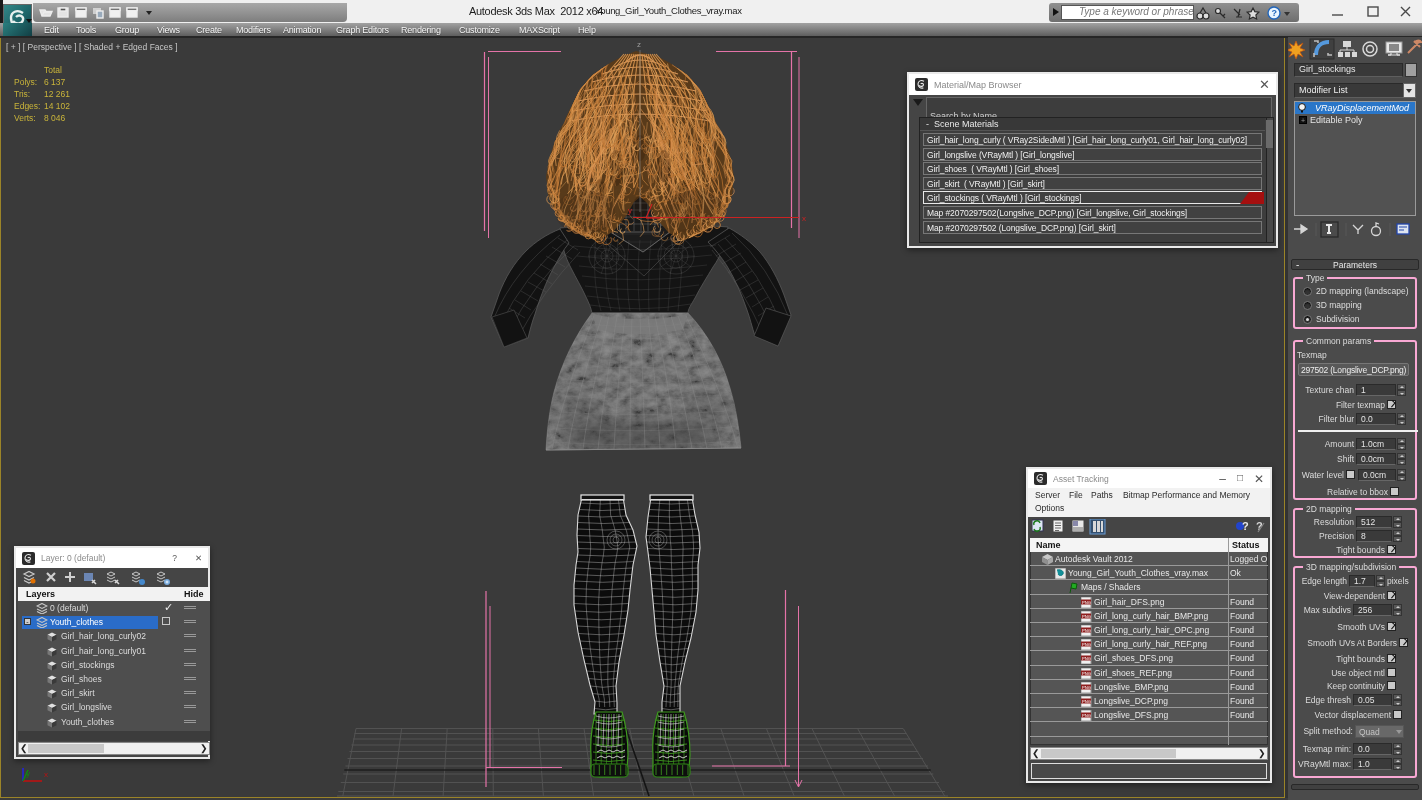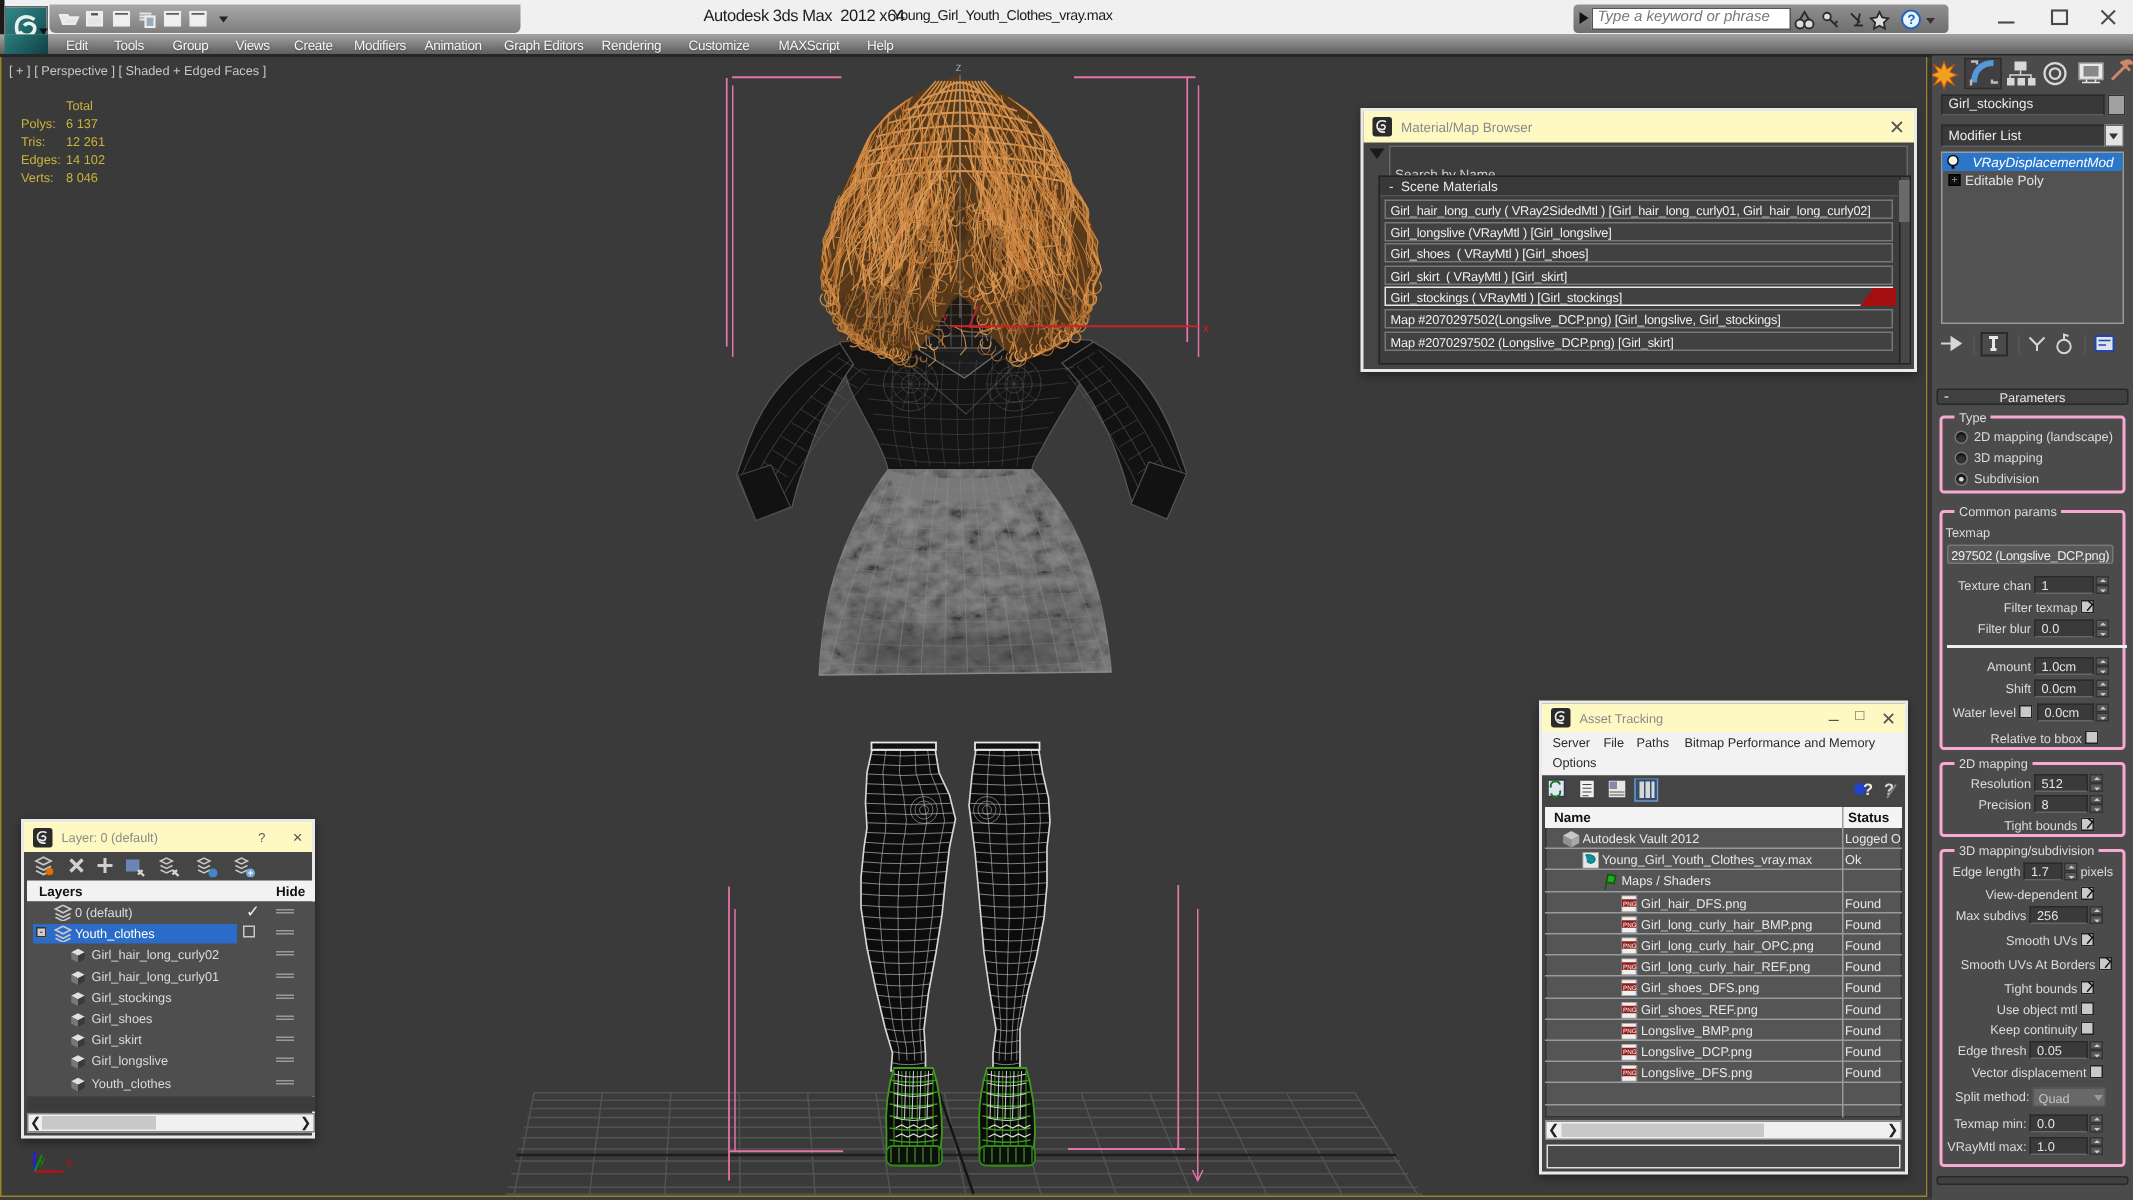--- a/index.html
+++ b/index.html
@@ -1,18 +1,18 @@
 <!DOCTYPE html>
 <html><head><meta charset="utf-8">
 <style>
 *{margin:0;padding:0;box-sizing:border-box}
 body{font-family:"Liberation Sans",sans-serif;width:1422px;height:800px;overflow:hidden;position:relative;background:#4b4b4b}
 .abs{position:absolute}
 .win{position:absolute;border:2px solid #e9e9e9;background:#454545;box-shadow:0 2px 6px rgba(0,0,0,.45)}
-.wtitle{background:#fef9c3;color:#8a8a8a;font-size:9px;display:flex;align-items:center;padding:0 6px;gap:6px}
+.wtitle{background:#ffffff;color:#8a8a8a;font-size:9px;display:flex;align-items:center;padding:0 6px;gap:6px}
 .wx{margin-left:auto;color:#555;font-size:13px}
 .mmlogo{width:13px;height:13px;background:#2b2b2b;border-radius:2px;color:#eee;font-size:10px;line-height:13px;text-align:center;flex:none}
 .field{background:#393939;border:1px solid #2a2a2a;border-bottom-color:#5e5e5e;color:#e6e6e6}
 .spin{position:absolute;width:9px;height:12px;display:flex;flex-direction:column}
 .spin b{flex:1;background:#585858;border:1px solid #333;position:relative}
 .spin b:after{content:"";position:absolute;left:1.5px;top:1.5px;border:2.5px solid transparent}
 .spin b.u:after{border-bottom-color:#ccc;top:-1px}
 .spin b.d:after{border-top-color:#ccc;top:2px}
 .cb{position:absolute;width:9px;height:9px;background:#c9c9c9;border:1px solid #222}
 .cb.on:after{content:"";position:absolute;left:1px;top:1px;width:5px;height:2.5px;border-left:1.5px solid #111;border-bottom:1.5px solid #111;transform:rotate(-50deg) scaleX(-1);}
@@ -1111,21 +1111,21 @@
 </svg>
 
 <div class="abs" style="left:3px;top:4px;width:29px;height:32px;background:linear-gradient(135deg,#338787 0%,#1d6468 55%,#113e44 100%);border:1px solid #666"></div>
 <svg class="abs" style="left:3px;top:4px" width="29" height="32" viewBox="0 0 29 32">
 <path d="M20,9 C14,5 8,8 8,14 C8,20 12,24 19,23 M10,17 c3,4 9,3 10,-1 c1,-4 -4,-6 -7,-3" stroke="#e8f0ee" stroke-width="2.4" fill="none"></path>
 <path d="M23,15 l3,4 3,-4 Z" fill="#111"></path>
 </svg>
 
 <div class="abs" style="left:1049px;top:3px;width:250px;height:19px;background:linear-gradient(#909090,#6e6e6e);border-radius:3px"></div>
 <div class="abs" style="left:1053px;top:8px;width:0;height:0;border:4px solid transparent;border-left:6px solid #111"></div>
-<div class="abs" style="left:1061px;top:5px;width:133px;height:15px;background:#fff;border:1px solid #555;color:#777;font-style:italic;font-size:10px;padding:0px 3px;white-space:nowrap;overflow:hidden">Type a keyword or phrase</div>
+<div class="abs" style="left:1061px;top:5px;width:133px;height:15px;background:#fff;border:1px solid #555;color:#777;font-style:italic;font-size:10px;padding:0px 17px;white-space:nowrap;overflow:hidden">Type a keyword or phrase</div>
 <svg class="abs" style="left:1196px;top:5px" width="100" height="16" viewBox="0 0 100 16">
 <g stroke="#2a2a2a" stroke-width="1.2" fill="none">
 <circle cx="4" cy="11" r="3" fill="#ddd"></circle>
       <circle cx="10" cy="11" r="3" fill="#ddd"></circle>
       <path d="M4,8 L7,3 L10,8"></path>
 <circle cx="22" cy="6" r="2.5" fill="#ddd"></circle>
       <path d="M24,8 L29,13 M27,11 l2,-2"></path>
 <path d="M38,4 l6,6 M44,4 l-2,8 M40,12 h6"></path>
 <path d="M57,3 l1.8,3.6 4,.6 -2.9,2.8 .7,4 -3.6,-1.9 -3.6,1.9 .7,-4 -2.9,-2.8 4,-.6 Z" fill="#ddd"></path>
 </g>

